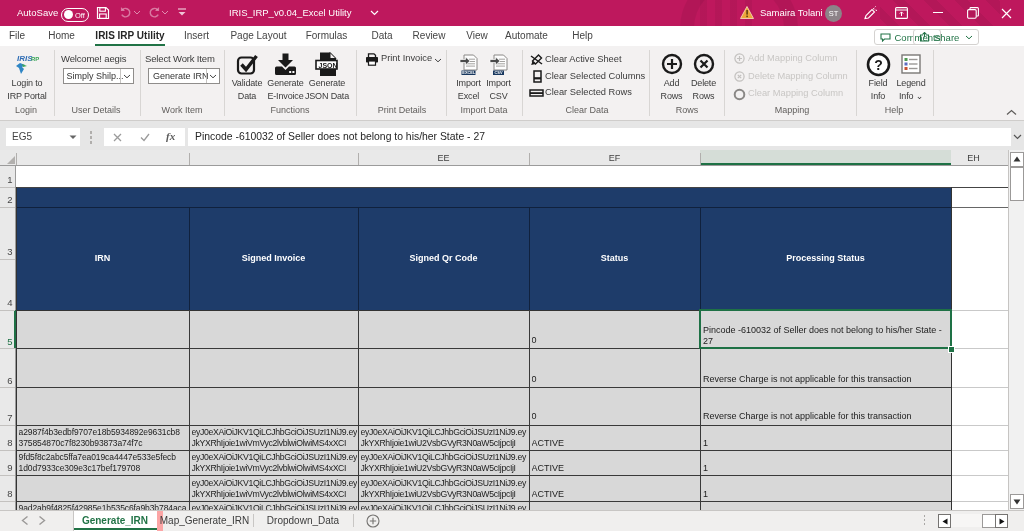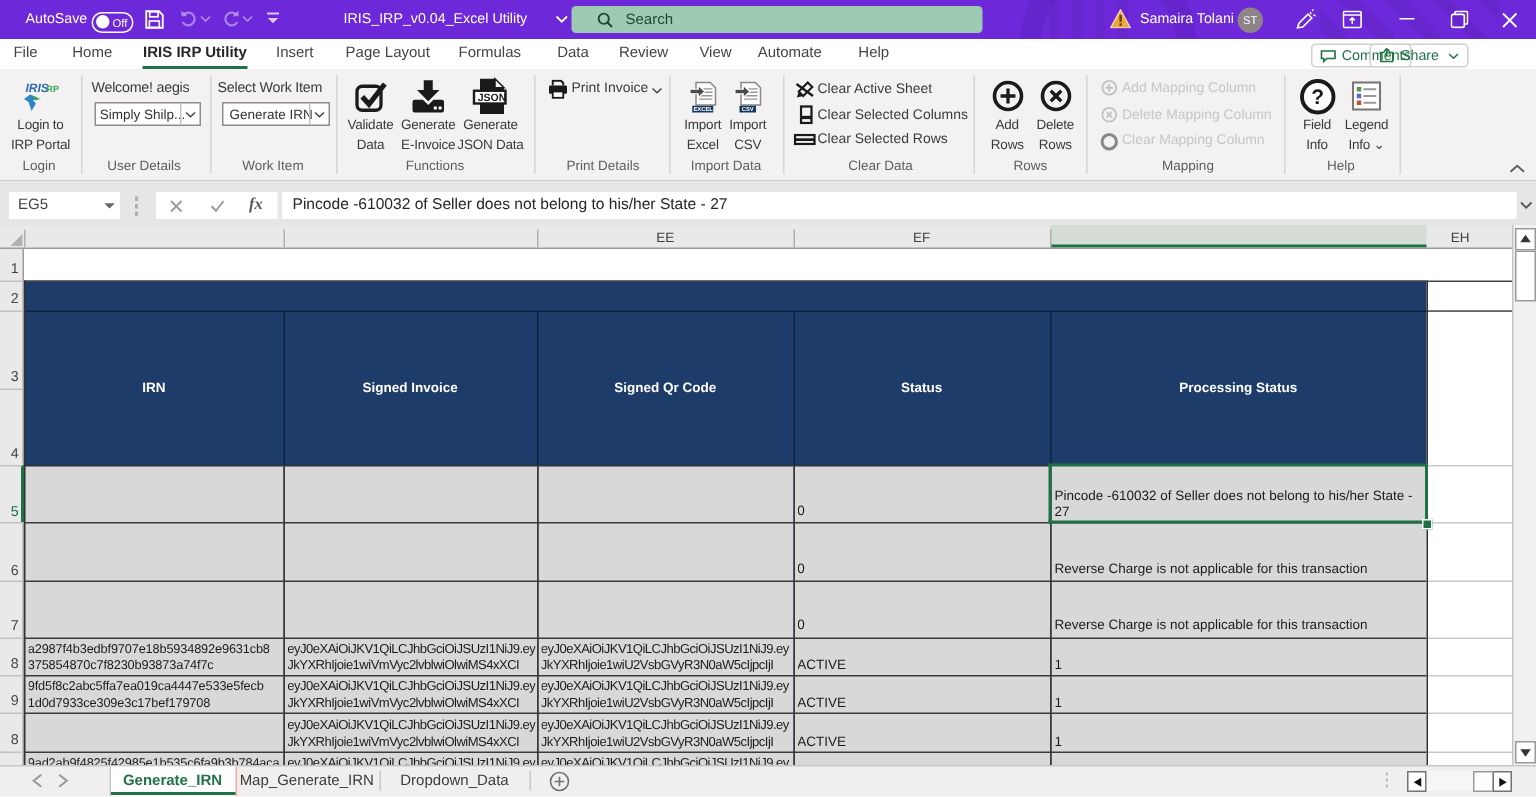--- a/index.html
+++ b/index.html
@@ -16,21 +16,21 @@
 .rh{position:absolute;left:0;width:12.5px;height:12px;line-height:12px;font-size:9.5px;color:#454545;text-align:right;}
 .cell{position:absolute;font-size:9px;color:#1c1c1c;line-height:11.7px;white-space:pre;overflow:hidden;}
 .jw{font-size:8.7px;letter-spacing:-0.34px;}
 .hx{font-size:8.5px;letter-spacing:-0.1px;}
 .hdrt{position:absolute;font-size:9px;font-weight:bold;color:#fff;text-align:center;white-space:nowrap;}
 </style>
 </head>
 <body>
 <div id="page">
 
-<div class="a" style="left:0;top:0;width:1024px;height:26px;background:#6d28d9;overflow:hidden;">
+<div class="a" style="left:0;top:0;width:1024px;height:26px;background:#be185d;overflow:hidden;">
   <div class="a" style="left:680px;top:-30px;width:90px;height:90px;border-radius:50%;border:14px solid rgba(0,0,0,0.06);"></div>
   <div class="a" style="left:880px;top:-10px;width:120px;height:60px;background:repeating-linear-gradient(45deg,rgba(0,0,0,0.06) 0 9px,transparent 9px 22px);"></div>
   <div class="a" style="left:700px;top:0;width:60px;height:26px;background:repeating-linear-gradient(90deg,rgba(0,0,0,0.05) 0 7px,transparent 7px 15px);"></div>
   <div class="t" style="left:17px;top:7px;font-size:9.5px;color:#fff;">AutoSave</div>
   <div class="a" style="left:61px;top:7.5px;width:26px;height:12px;border:1px solid #fff;border-radius:7px;">
     <div class="a" style="left:1.5px;top:1.5px;width:9px;height:9px;border-radius:50%;background:#fff;"></div>
     <div class="t" style="left:13px;top:2px;font-size:7.5px;color:#fff;">Off</div>
   </div>
   <svg class="a" style="left:96px;top:6px;" width="14" height="14" viewBox="0 0 14 14">
         <path d="M1.5 1.5 H10 L12.5 4 V12.5 H1.5 Z" fill="none" stroke="#fff" stroke-width="1.2"></path>
@@ -52,27 +52,20 @@
         <path d="M1 1 L4 4 L7 1" fill="none" stroke="rgba(255,255,255,0.5)" stroke-width="1"></path>
       </svg>
   <svg class="a" style="left:177px;top:8px;" width="10" height="9" viewBox="0 0 10 9">
         <path d="M1 1 H9" stroke="rgba(255,255,255,0.75)" stroke-width="1.2"></path>
         <path d="M1.5 4 L5 7.5 L8.5 4" fill="rgba(255,255,255,0.75)"></path>
       </svg>
   <div class="t" style="left:229px;top:7px;font-size:9.5px;color:#fff;">IRIS_IRP_v0.04_Excel Utility</div>
   <svg class="a" style="left:370px;top:10px;" width="9" height="6" viewBox="0 0 9 6">
         <path d="M1 1 L4.5 4.5 L8 1" fill="none" stroke="#fff" stroke-width="1.2"></path>
       </svg>
-  <div class="a" style="left:381px;top:4px;width:274px;height:18px;background:#9ccab2;border-radius:3px;">
-    <svg class="a" style="left:17px;top:4px;" width="11" height="11" viewBox="0 0 11 11">
-          <circle cx="4.5" cy="4.5" r="3.4" fill="none" stroke="#1f4732" stroke-width="1.3"></circle>
-          <path d="M7 7 L10 10" stroke="#1f4732" stroke-width="1.3"></path>
-        </svg>
-    <div class="t" style="left:36px;top:4px;font-size:10px;color:#1f4732;">Search</div>
-  </div>
   <svg class="a" style="left:740px;top:6px;" width="14" height="13" viewBox="0 0 14 13">
         <path d="M7 0.5 L13.5 12.5 H0.5 Z" fill="#eda63a" stroke="#f6e3c0" stroke-width="0.8"></path>
         <rect x="6.3" y="4" width="1.6" height="4.6" fill="#5f4310"></rect>
         <rect x="6.3" y="9.6" width="1.6" height="1.6" fill="#5f4310"></rect>
       </svg>
   <div class="t" style="left:760px;top:7px;font-size:9.5px;color:#fff;">Samaira Tolani</div>
   <div class="a" style="left:825px;top:4.5px;width:17px;height:17px;border-radius:50%;background:#8d8388;">
     <div class="t" style="left:0;top:4.5px;width:17px;font-size:7.5px;color:#fff;text-align:center;">ST</div>
   </div>
   <svg class="a" style="left:863px;top:6px;" width="15" height="14" viewBox="0 0 15 14">
@@ -452,21 +445,21 @@
       </svg>
 </div>
 
 <div class="a" style="left:0;top:510px;width:1024px;height:21px;background:#f0efee;border-top:1px solid #c8c6c4;"></div>
 <svg class="a" style="left:21px;top:515.5px;" width="8" height="9" viewBox="0 0 8 9">
       <path d="M6.5 0.5 L1.5 4.5 L6.5 8.5" fill="none" stroke="#9b9998" stroke-width="1.4"></path>
     </svg>
 <svg class="a" style="left:38px;top:515.5px;" width="8" height="9" viewBox="0 0 8 9">
       <path d="M1.5 0.5 L6.5 4.5 L1.5 8.5" fill="none" stroke="#9b9998" stroke-width="1.4"></path>
     </svg>
-<div class="a" style="left:72.5px;top:511px;width:83px;height:20px;background:#fff;border-left:1px solid #c8c6c4;border-right:1px solid #fca5a5;">
+<div class="a" style="left:72.5px;top:511px;width:83px;height:20px;background:#fff;border-left:1px solid #c8c6c4;border-right:6px solid #fca5a5;">
   <div class="t" style="left:0;top:3.5px;width:83px;text-align:center;font-size:10px;font-weight:bold;color:#217346;">Generate_IRN</div>
   <div class="a" style="left:0;top:16.5px;width:83px;height:2.5px;background:#217346;"></div>
 </div>
 <div class="t" style="left:156.5px;top:514.5px;width:96px;text-align:center;font-size:10px;color:#3b3b3b;">Map_Generate_IRN</div>
 <div class="a" style="left:252.5px;top:514px;width:1px;height:13px;background:#c8c6c4;"></div>
 <div class="t" style="left:253.5px;top:514.5px;width:99px;text-align:center;font-size:10px;color:#3b3b3b;">Dropdown_Data</div>
 <div class="a" style="left:352.5px;top:514px;width:1px;height:13px;background:#c8c6c4;"></div>
 <svg class="a" style="left:366px;top:513.5px;" width="14" height="14" viewBox="0 0 14 14">
       <circle cx="7" cy="7" r="6" fill="none" stroke="#757371" stroke-width="1.1"></circle>
       <path d="M7 3.8 V10.2 M3.8 7 H10.2" stroke="#757371" stroke-width="1.1"></path>

